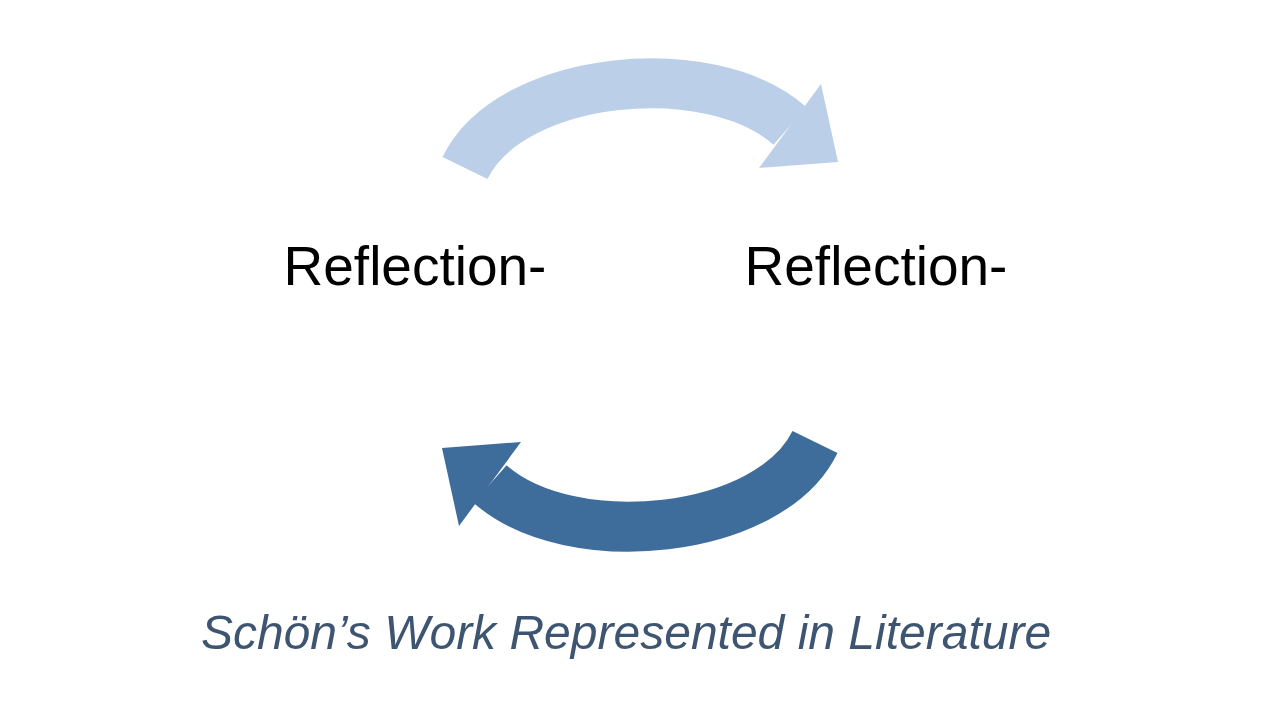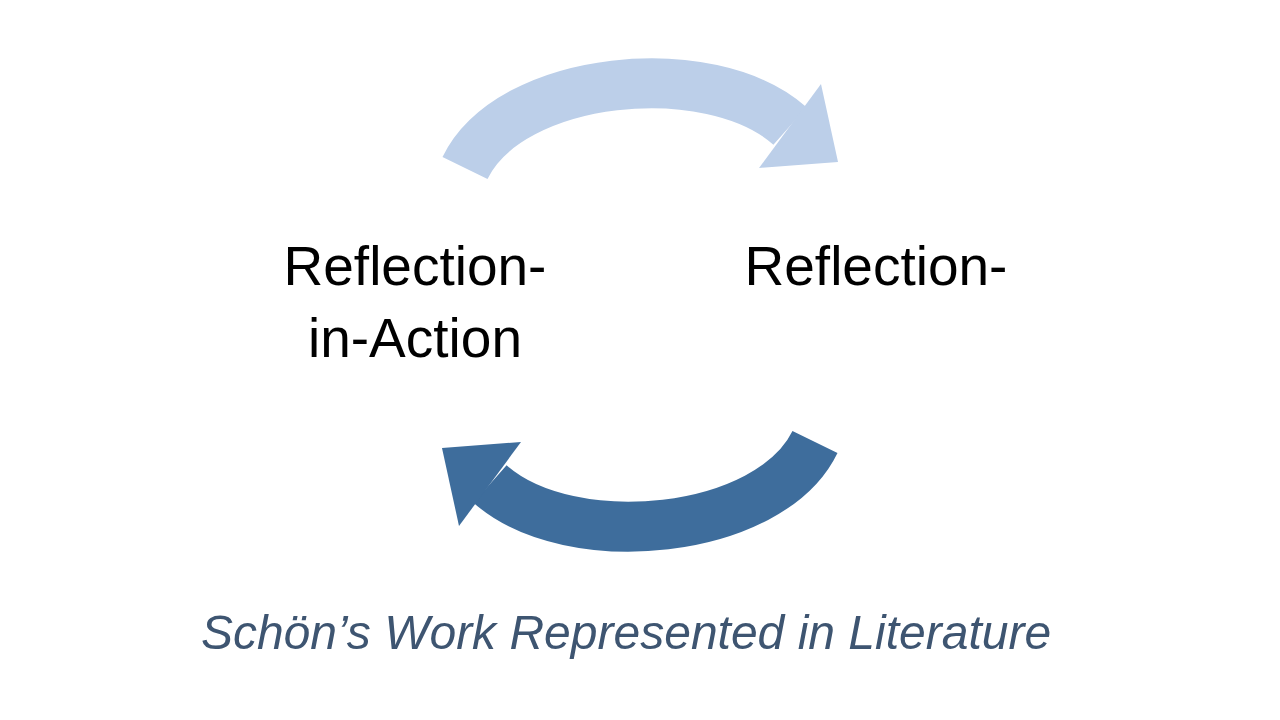--- a/index.html
+++ b/index.html
@@ -58,21 +58,20 @@
       </g>
     </defs>
 
     <use href="#curved-arrow-shape" color="#BCCFE9"></use>
 
     <use href="#curved-arrow-shape" transform="rotate(180 640 305)" color="#3E6D9C"></use>
   </svg>
 
   <div class="node node-left">
     <div>Reflection-</div>
-    <div>in-Action</div>
   </div>
 
   <div class="node node-right">
     <div>Reflection-</div>
   </div>
 
   <div class="caption">Schön’s Work Represented in Literature</div>
 
 </div>
 

